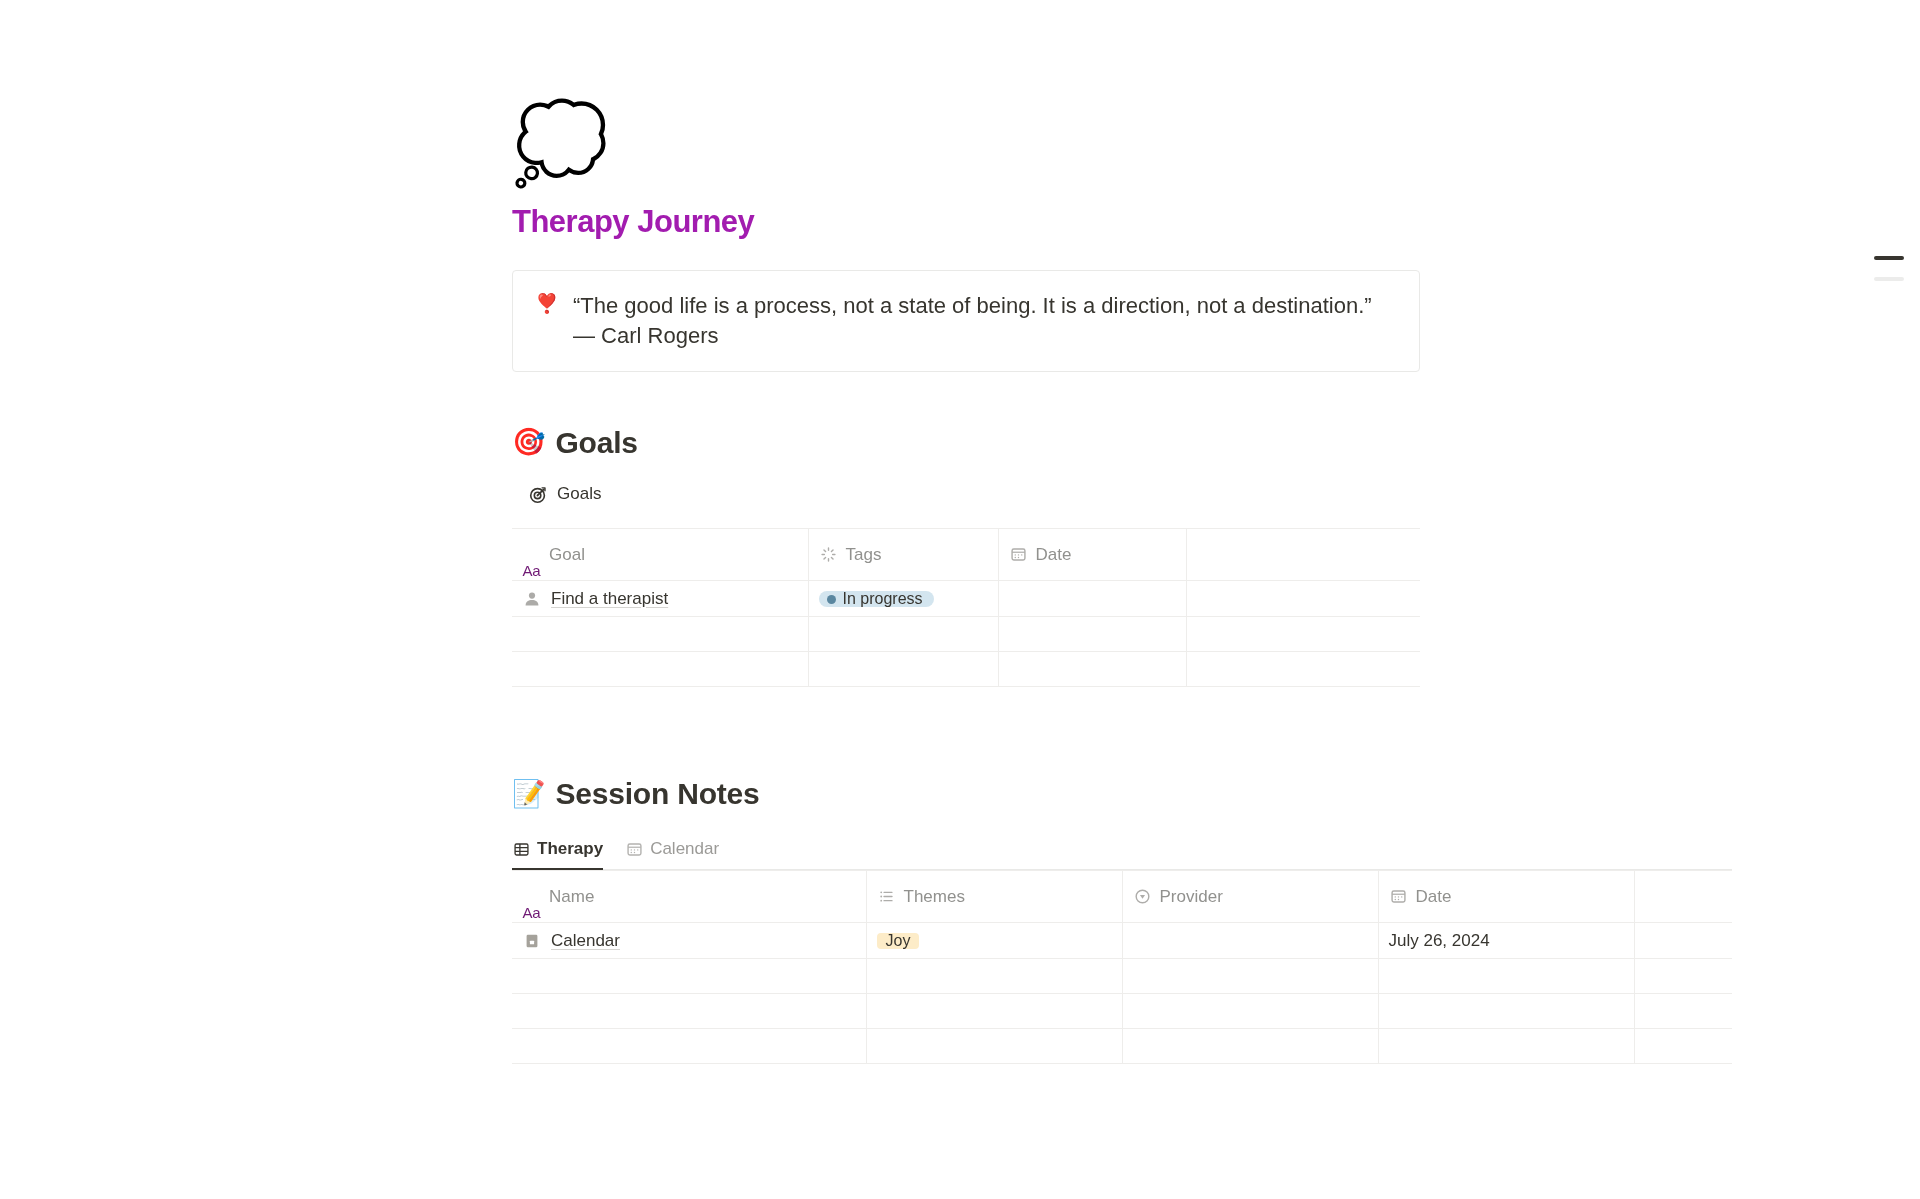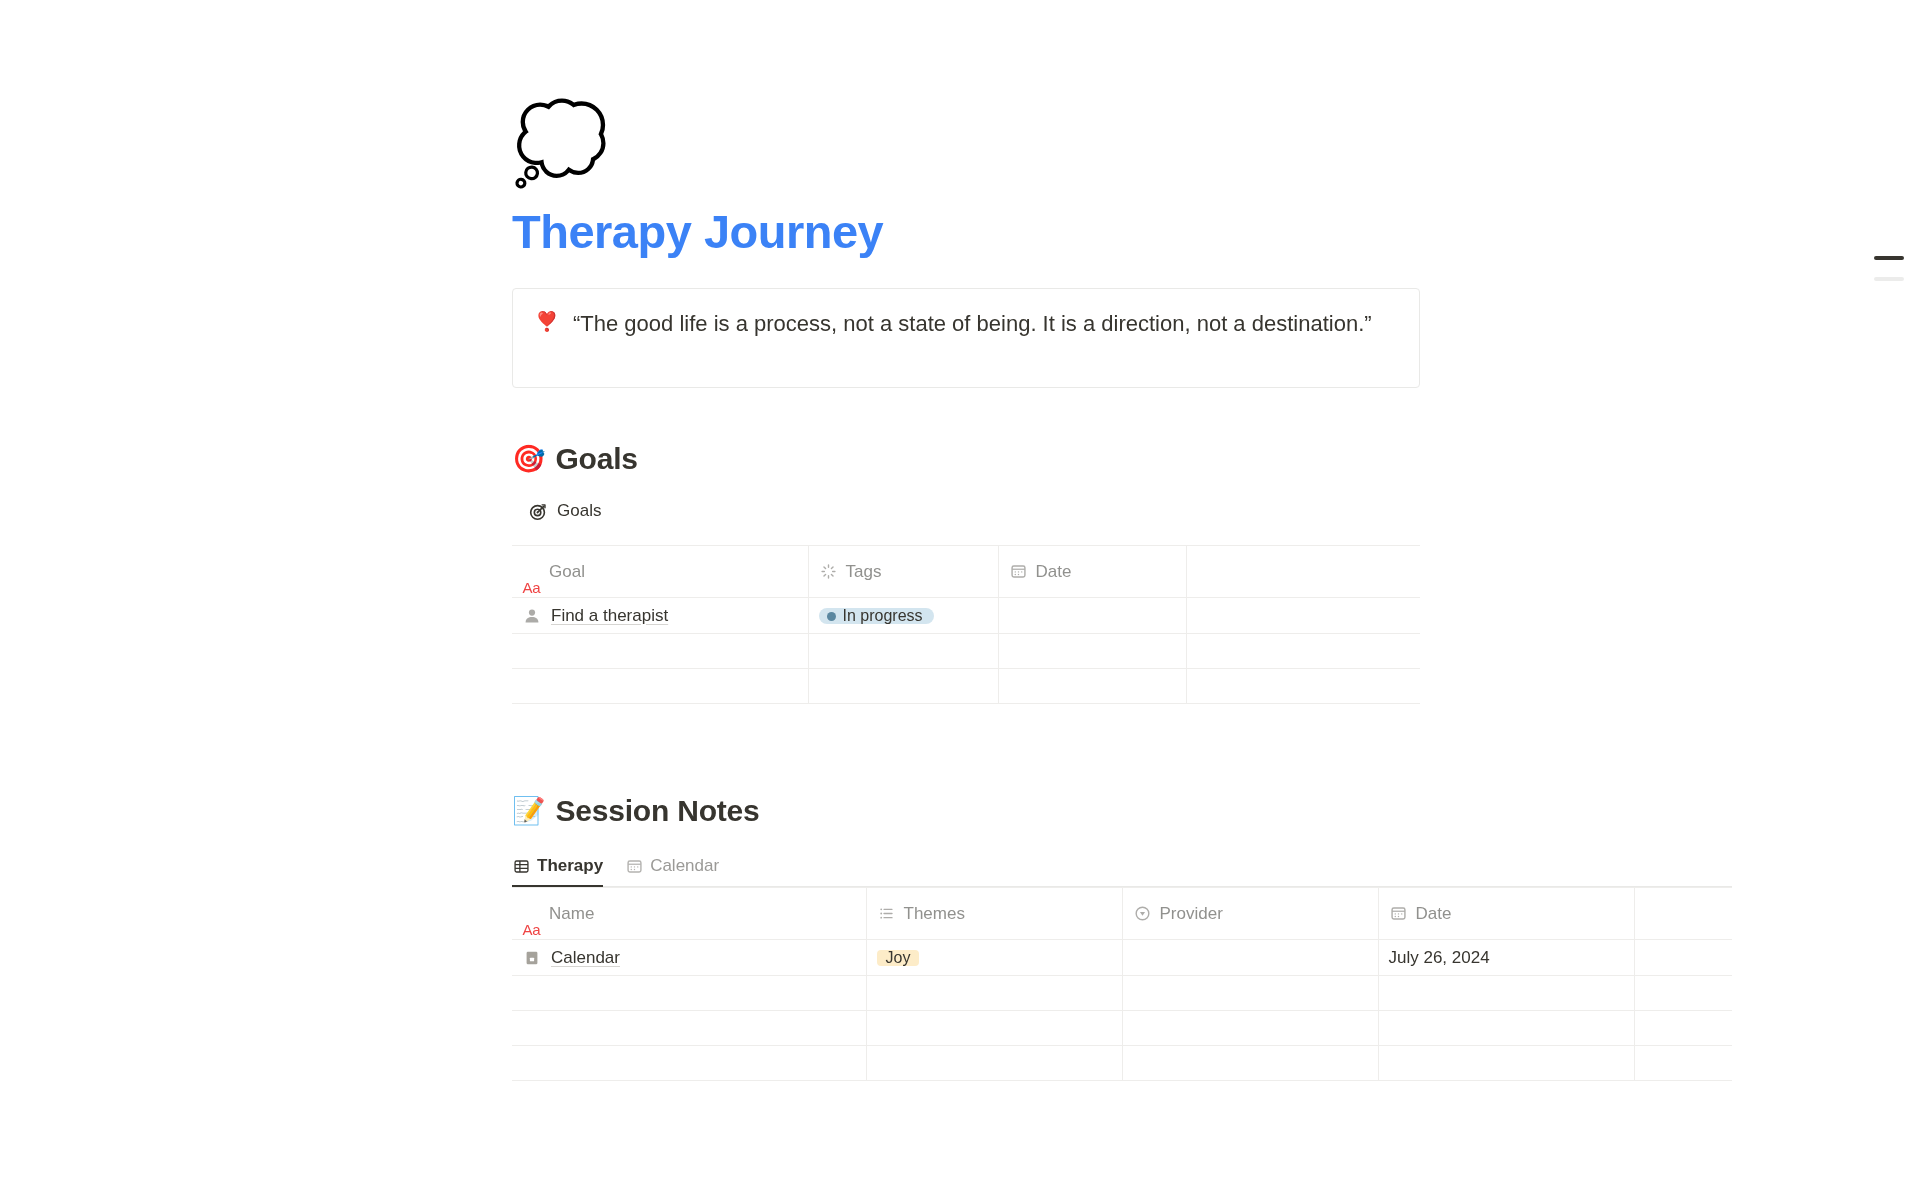--- a/index.html
+++ b/index.html
@@ -34,24 +34,24 @@
     font-size: 78px;
     line-height: 1;
     height: 96px;
     display: block;
     letter-spacing: 0;
   }
 
   
   .page-title {
     margin: 4px 0 0 0;
-    font-size: 47px;
+    font-size: 31px;
     line-height: 1.18;
     font-weight: 700;
-    color: #3b82f6;
+    color: #a21caf;
     letter-spacing: -0.5px;
   }
 
   
   .callout {
     margin-top: 29px;
     width: 908px;
     min-height: 100px;
     border: 1px solid #e9e9e7;
     border-radius: 4px;
@@ -180,21 +180,21 @@
   .th-icon {
     width: 19px; height: 19px;
     margin-right: 8px;
     flex: 0 0 19px;
     display: inline-flex; align-items: center; justify-content: center;
     color: #aeadaa;
   }
   .th-icon svg { display: block; }
   .th-aa {
     font-size: 15px;
-    color: #ef4444;
+    color: #701a75;
     letter-spacing: -0.2px;
     margin-top: 32px;
   }
 
   .cell-title { display: flex; align-items: center; }
   .cell-title .row-icon {
     width: 20px; height: 20px;
     margin-right: 9px;
     flex: 0 0 20px;
     display: inline-flex; align-items: center; justify-content: center;
@@ -268,20 +268,21 @@
   <div class="content">
 
     <div class="page-icon">💭</div>
 
     <h1 class="page-title">Therapy Journey</h1>
 
     <div class="callout">
       <span class="callout-emoji">❣️</span>
       <div class="callout-body">
         <span>“The good life is a process, not a state of being. It is a direction, not a destination.”</span>
+        <span class="attrib">— Carl Rogers</span>
       </div>
     </div>
 
     <h2 class="section-heading" id="goals-heading">
       <span class="sh-emoji">🎯</span>
       <span>Goals</span>
     </h2>
 
     <div class="db-title">
       <span class="db-icon">

